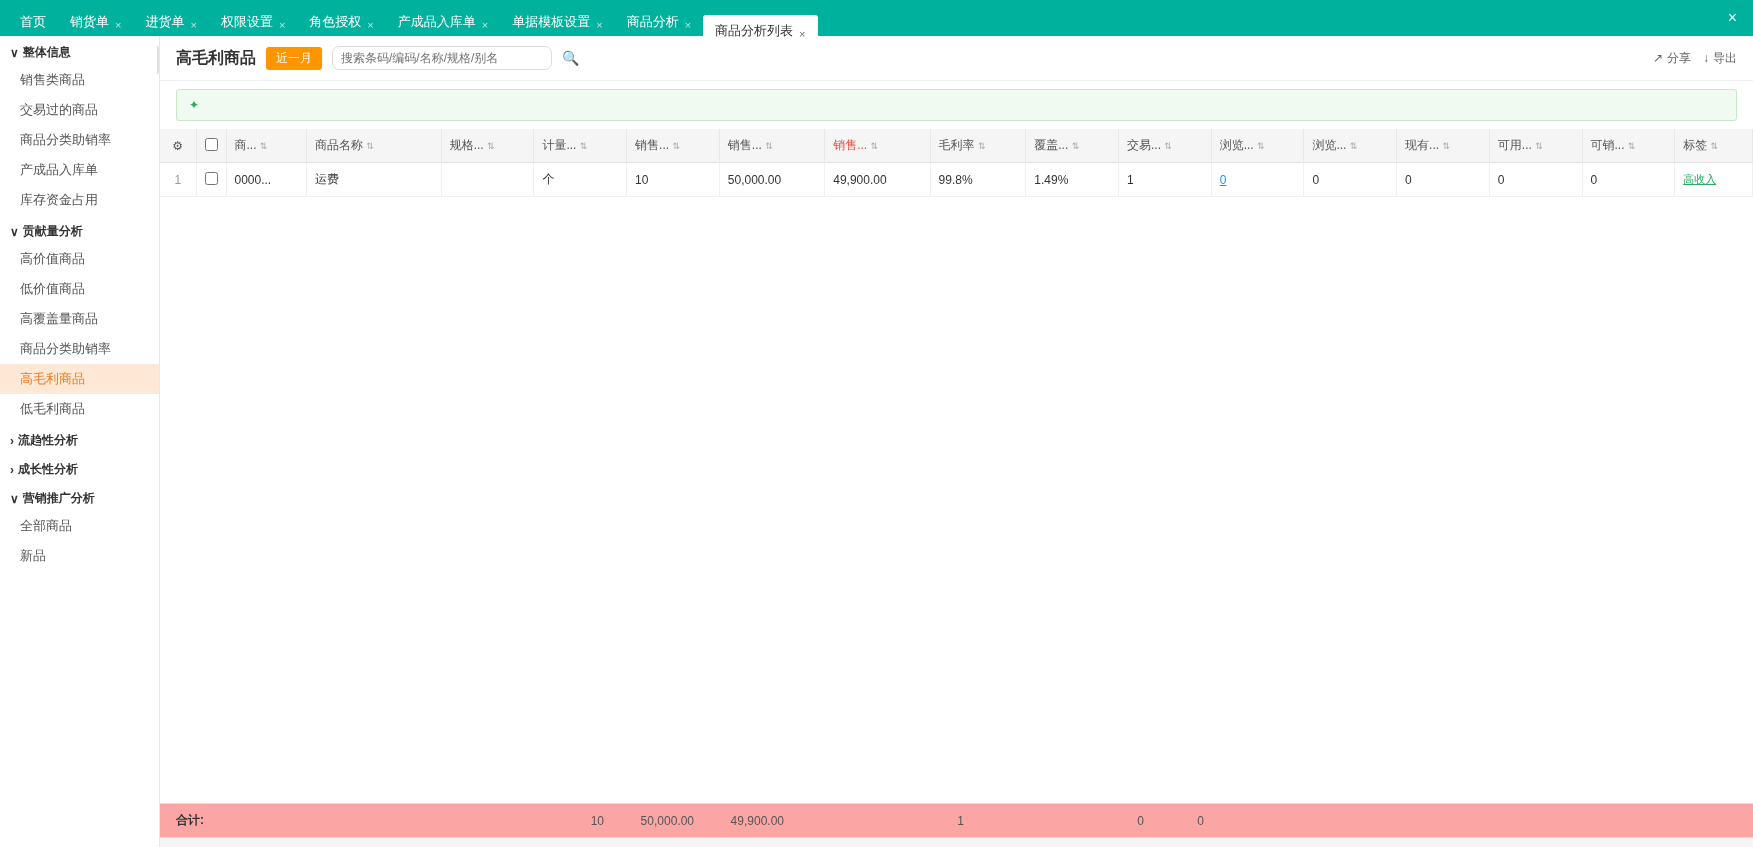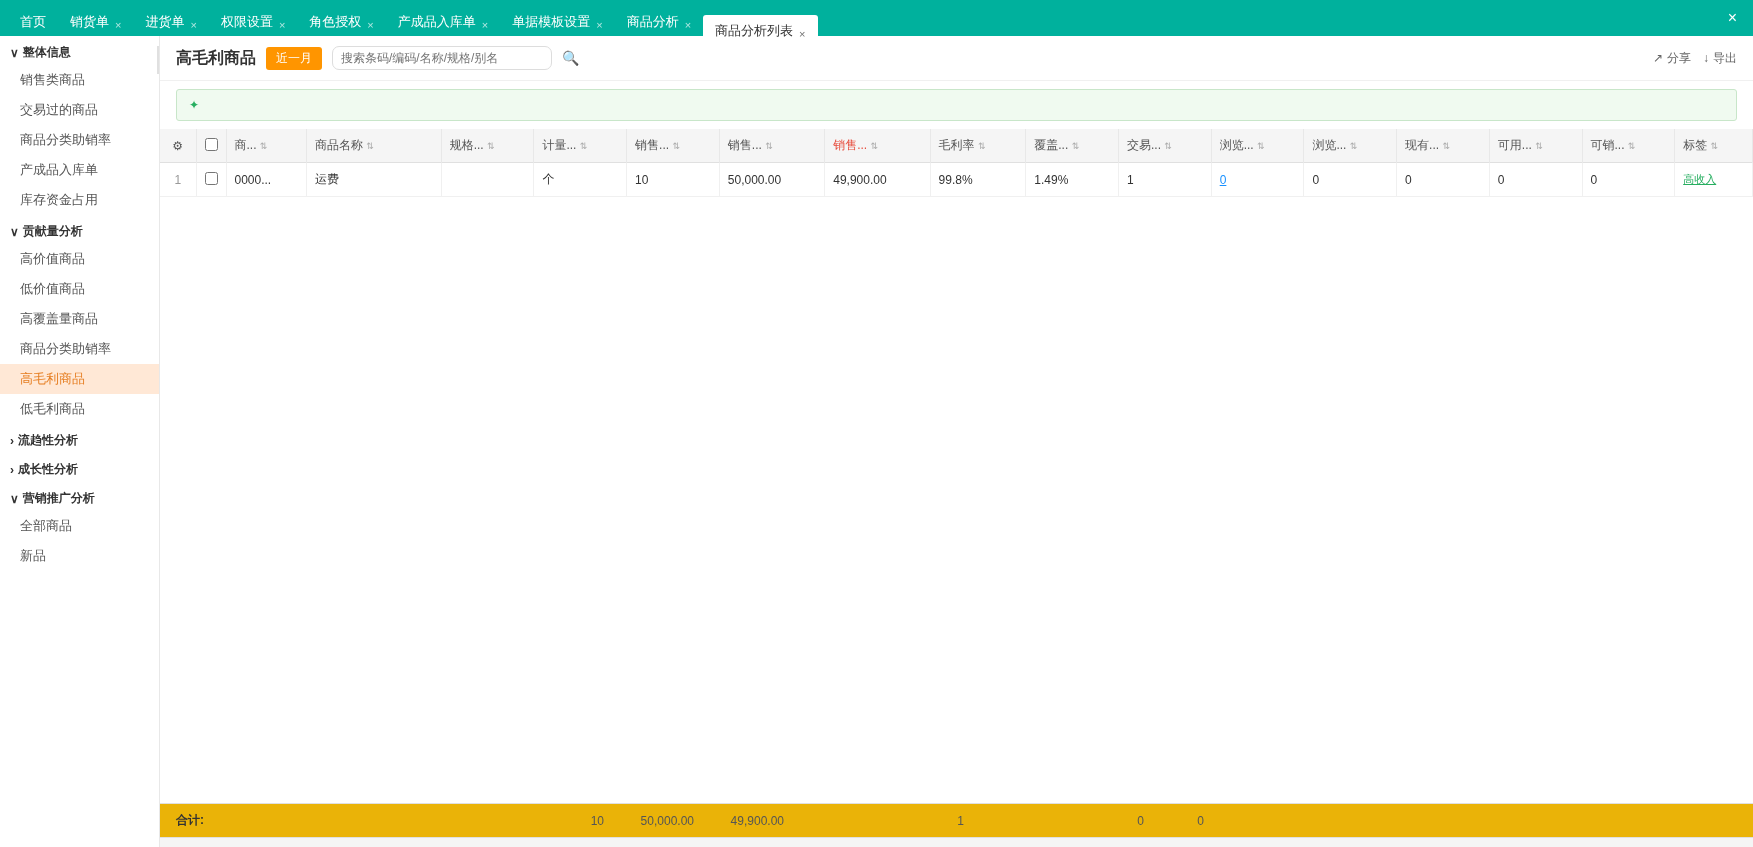--- a/index.html
+++ b/index.html
@@ -220,21 +220,21 @@
     .link-cell {
       color: #1890ff;
       text-decoration: underline;
       cursor: pointer;
     }
 
     
     .table-footer {
       border-top: 1px solid #e0e0e0;
       padding: 8px 16px;
-      background: #eab308;
+      background: #fca5a5;
       display: flex;
       align-items: center;
       gap: 20px;
       font-size: 12px;
       color: #555;
     }
     .footer-label { color: #333; font-weight: bold; }
     .footer-cell {
       min-width: 80px;
       text-align: right;

